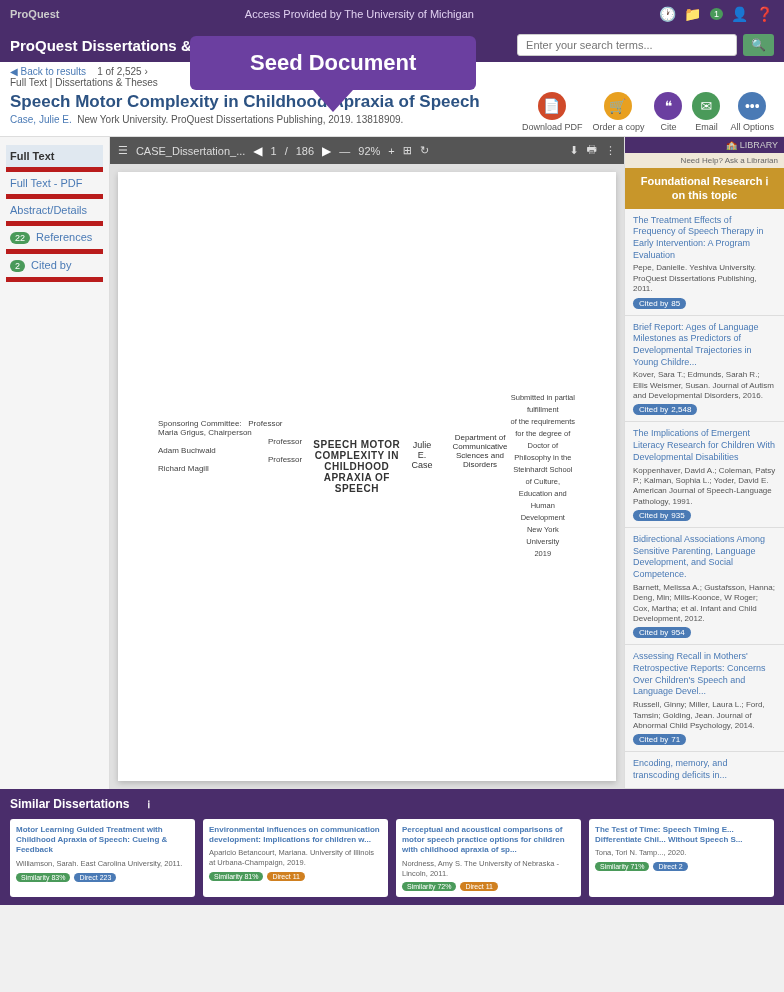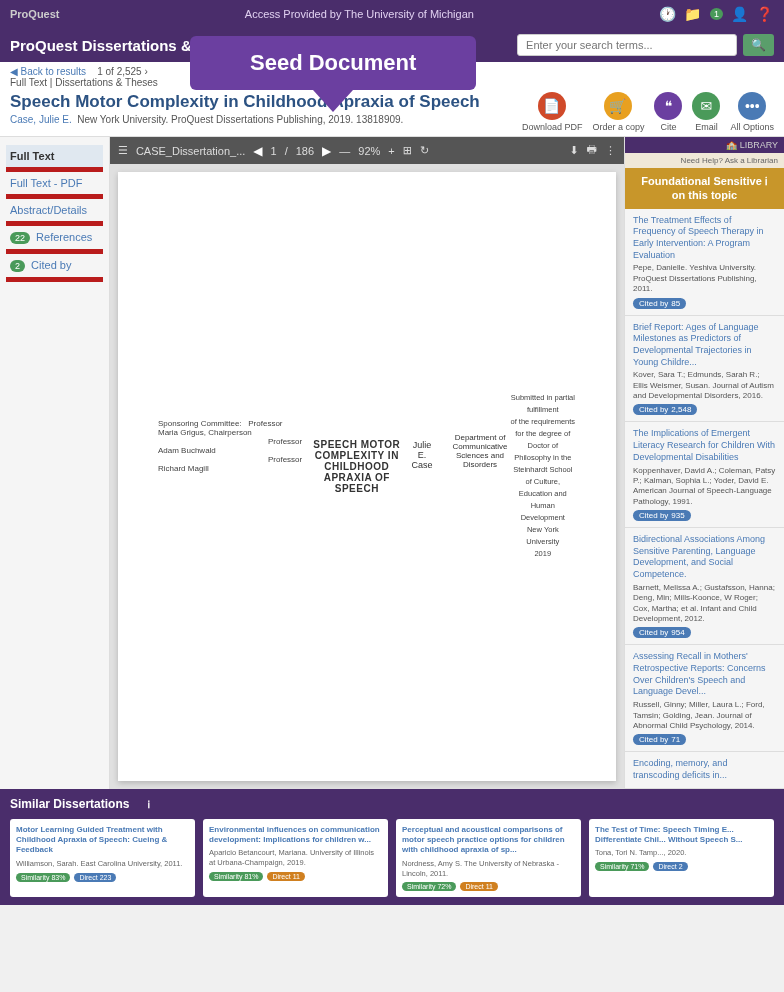--- a/index.html
+++ b/index.html
@@ -436,21 +436,21 @@
     </div>
 
     <div class="right-sidebar">
       <div class="right-sidebar-library">
         <div class="library-logo">
           <span style="font-size:9px; color:#ccc;">🏫 LIBRARY</span>
         </div>
       </div>
       <div style="background:#f0e8d8; padding:3px 6px; font-size:8px; text-align:right; color:#666;">Need Help? Ask a Librarian</div>
       <div class="right-sidebar-header">
-        <span>Foundational Sensitive</span> <span>ℹ</span><br>
+        <span>Foundational Research</span> <span>ℹ</span><br>
         <span>on this topic</span>
       </div>
 
       <div class="foundational-item">
         <div class="fi-title">The Treatment Effects of Frequency of Speech Therapy in Early Intervention: A Program Evaluation</div>
         <div class="fi-meta">Pepe, Danielle. Yeshiva University. ProQuest Dissertations Publishing, 2011.</div>
         <div class="cited-badge blue">
           <span>Cited by</span>
           <span>85</span>
         </div>

